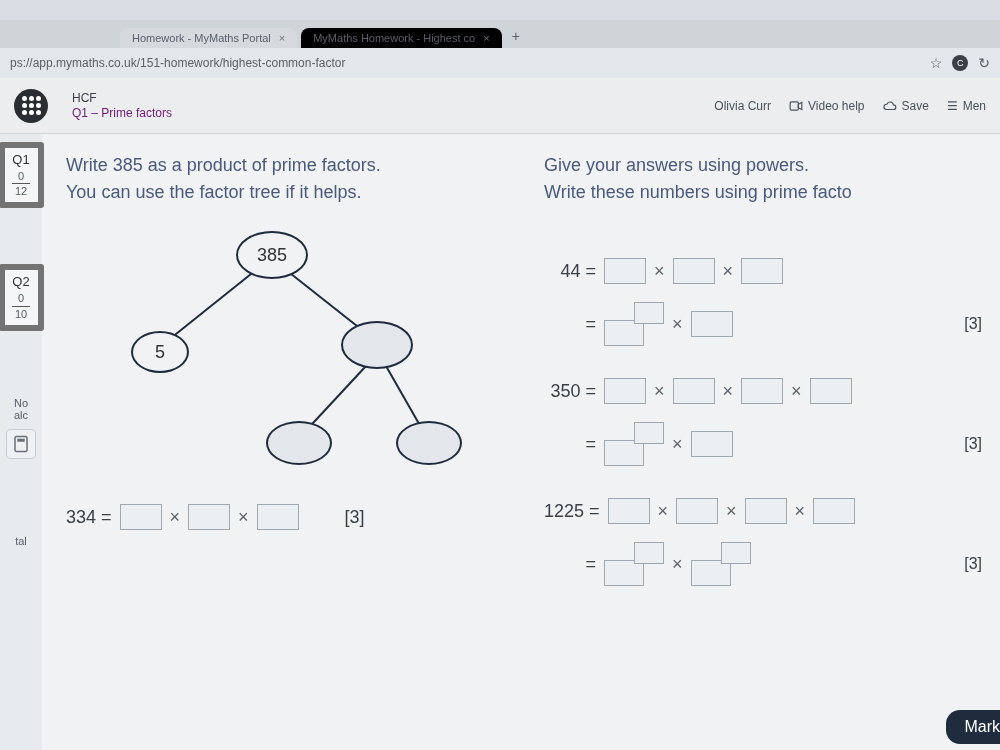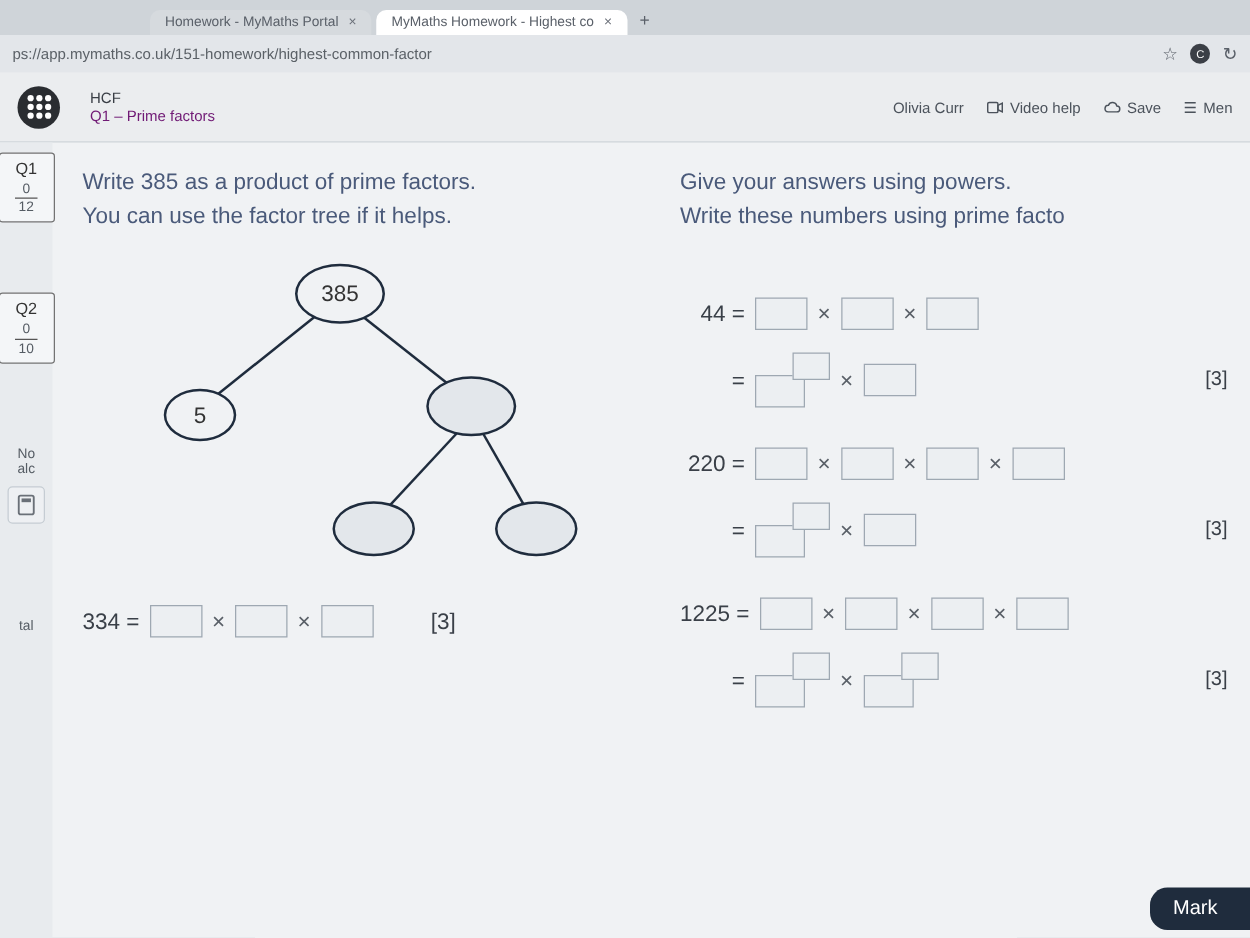--- a/index.html
+++ b/index.html
@@ -9,31 +9,32 @@
     width: 1000px;
     height: 750px;
     overflow: hidden;
     position: relative;
   }
   .browser-chrome {
     background: #e3e6ea;
     height: 58px;
     display: flex;
     flex-direction: column;
+    margin-top: 20px;
   }
   .tab-strip {
     height: 28px;
     display: flex;
     align-items: flex-end;
     padding-left: 120px;
     gap: 4px;
     background: #cfd4d9;
   }
   .tab {
-    background: #ffffff;
+    background: #000000;
     border-radius: 8px 8px 0 0;
     padding: 4px 12px;
     font-size: 11px;
     color: #5a6069;
     display: flex;
     align-items: center;
     gap: 8px;
     max-width: 240px;
     white-space: nowrap;
     overflow: hidden;
@@ -87,21 +88,21 @@
   .body {
     flex:1; display:flex;
   }
   .sidebar {
     width:42px; background:#e8ebee;
     display:flex; flex-direction:column; align-items:center;
     padding-top:8px; gap:8px; font-size:12px; color:#555c64;
   }
   .side-block {
     width:45px; text-align:center; padding:4px 0;
-    border:1px solid #737373; border-radius:3px; background:#f4f6f8;
+    border:6px solid #737373; border-radius:3px; background:#f4f6f8;
     line-height:1.3;
   }
   .side-label { font-size:13px; font-weight:500; color:#333; }
   .side-frac { display:flex; flex-direction:column; align-items:center; font-size:11px;}
   .side-frac .num { border-bottom:1px solid #555; padding:0 6px; }
   .side-text { font-size:11px; }
   .side-calc {
     width:30px;height:30px;border:1px solid #c5ccd3;border-radius:4px;
     background:#eef0f3;display:grid;place-items:center;
   }
@@ -136,21 +137,21 @@
   .marks { font-size:16px; color:#3a4048; margin-left:auto;}
   .power-group {
     position:relative; display:inline-block; width:60px; height:44px;
   }
   .power-group .base { position:absolute; left:0; bottom:0; width:40px; height:26px; border:1px solid #9ea8b2; background:#eceff2; }
   .power-group .exp  { position:absolute; left:30px; top:0; width:30px; height:22px; border:1px solid #9ea8b2; background:#eceff2; }
   .right-stack { display:flex; flex-direction:column; gap:14px; }
   .mark-btn {
     position:absolute; right:0; bottom:6px;
     background:#1f2c3d; color:#fff; border:none;
-    padding:8px 26px 8px 18px; border-radius:14px 0 0 14px;
+    padding:8px 0 8px 18px; border-radius:14px 0 0 14px;
     font-size:16px;
   }
 </style>
 </head>
 <body>
 
 <div class="browser-chrome">
   <div class="tab-strip">
     <div class="tab inactive">
       <span>Homework - MyMaths Portal</span>
@@ -308,21 +309,21 @@
               <input class="exp" style="">
             </span>
             <span class="times">×</span>
             <input class="inbox" style="">
             <span class="marks">[3]</span>
           </div>
         </div>
 
         <div>
           <div class="eq-row">
-            <span class="eq-label">220 =</span>
+            <span class="eq-label">350 =</span>
             <input class="inbox" style="">
             <span class="times">×</span>
             <input class="inbox" style="">
             <span class="times">×</span>
             <input class="inbox" style="">
             <span class="times">×</span>
             <input class="inbox" style="">
           </div>
           <div class="eq-row">
             <span class="eq-label">=</span>

